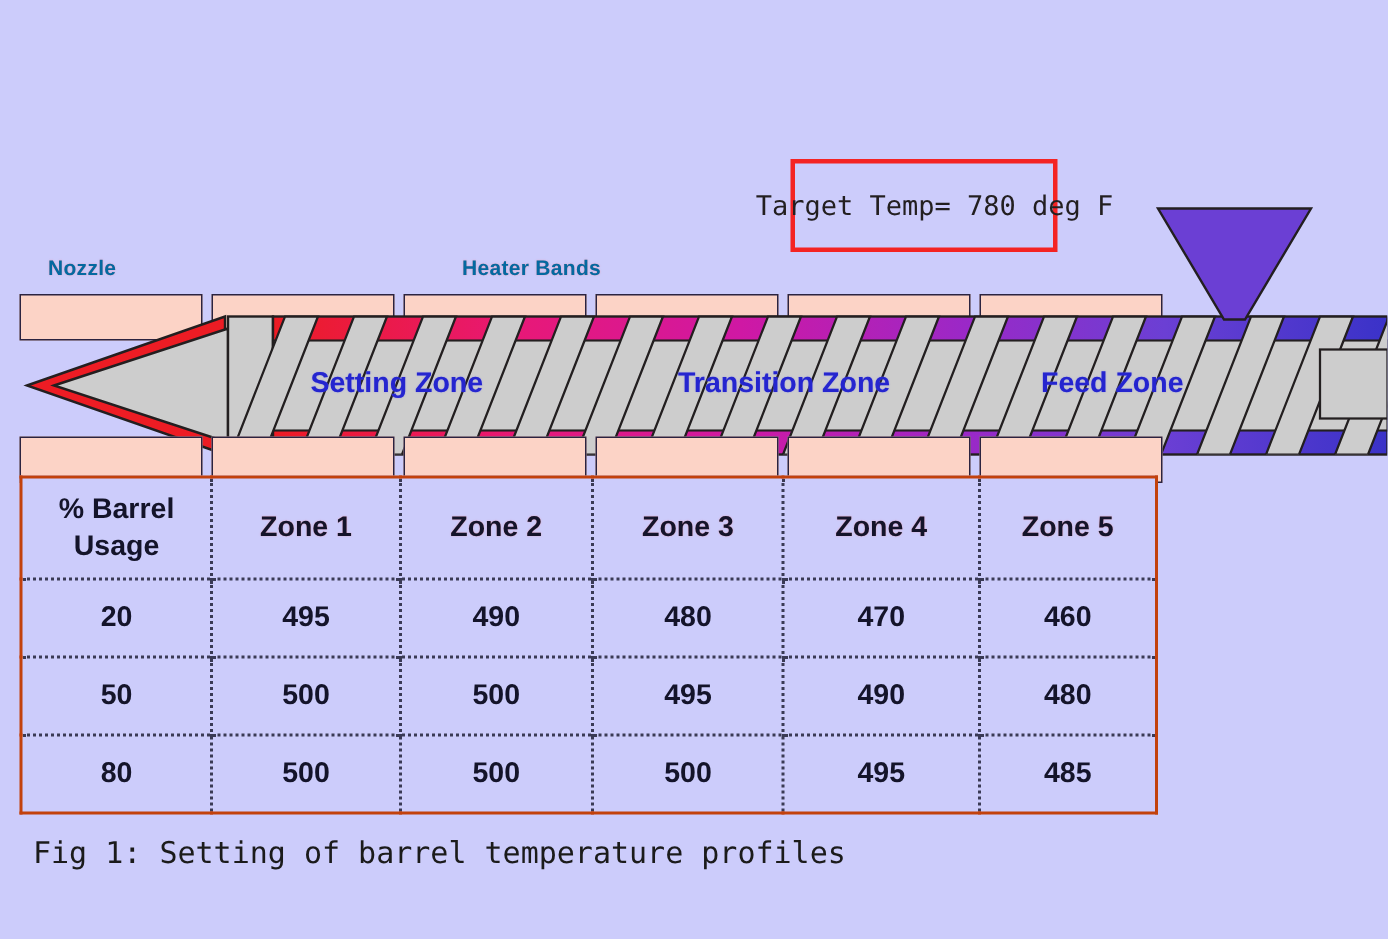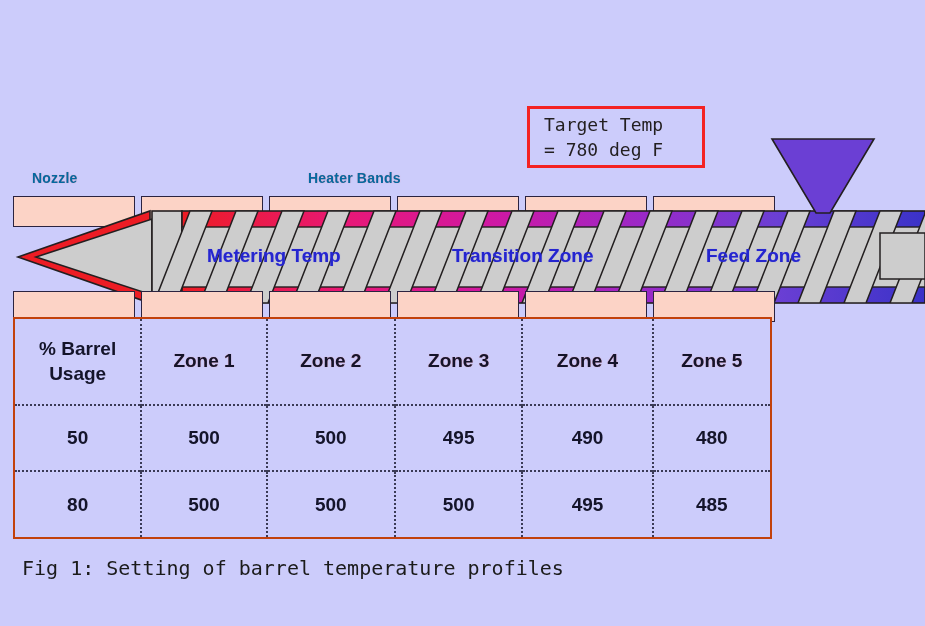--- a/index.html
+++ b/index.html
@@ -24,22 +24,23 @@
   }
   #lbl-nozzle{left:32px;top:170px;}
   #lbl-heater{left:308px;top:170px;}
 
   
   #target-box{
     position:absolute;left:527px;top:106px;width:178px;height:62px;
     border:3px solid #f42323;
     background:#ccccfb;
     box-sizing:border-box;
-    display:flex;flex-direction:column;justify-content:center;
+    display:flex;flex-direction:row;justify-content:center;
     padding-left:14px;
+    align-items:center;
   }
   #target-box div{
     font-family:"DejaVu Sans Mono","Liberation Mono",monospace;
     font-size:18px;color:#231f20;line-height:25px;white-space:nowrap;
   }
 
   
   .band{
     position:absolute;height:31px;
     background:#fcd3c6;
@@ -54,21 +55,21 @@
   .zone-label{
     position:absolute;
     color:#2525cf;
     font-weight:bold;
     font-size:19px;
     white-space:nowrap;
     text-shadow:0 0 1px rgba(110,110,240,.6);
   }
   #zl-met{left:207px;top:245px;}
   #zl-tra{left:452px;top:245px;}
-  #zl-fee{left:694px;top:245px;margin-left:12px;}
+  #zl-fee{left:694px;top:245px;}
 
   
   #temp-table{
     position:absolute;left:13px;top:317px;width:759px;height:222px;
     border:2px solid #c2410c;
     box-sizing:border-box;
     background:#ccccfb;
     border-collapse:collapse;
     table-layout:fixed;
   }
@@ -164,21 +165,21 @@
       <polygon points="926,6 948,6 912,98 890,98"></polygon>
     </g>
 
     <rect x="880" y="28" width="45" height="46" fill="#cdcdcd" stroke="#231f20" stroke-width="1.5"></rect>
   </svg>
 
   <svg style="position:absolute;left:768px;top:136px;width:110px;height:80px;" viewBox="0 0 110 80">
     <polygon points="4,3 106,3 62,77 48,77" fill="#6b3fd4" stroke="#231f20" stroke-width="1.6"></polygon>
   </svg>
 
-  <div class="zone-label" id="zl-met">Metering Temp</div>
+  <div class="zone-label" id="zl-met">Setting Zone</div>
   <div class="zone-label" id="zl-tra">Transition Zone</div>
   <div class="zone-label" id="zl-fee">Feed Zone</div>
 
   <div class="band" style="left:13px;top:291px;width:122px;"></div>
   <div class="band" style="left:141px;top:291px;width:122px;"></div>
   <div class="band" style="left:269px;top:291px;width:122px;"></div>
   <div class="band" style="left:397px;top:291px;width:122px;"></div>
   <div class="band" style="left:525px;top:291px;width:122px;"></div>
   <div class="band" style="left:653px;top:291px;width:122px;"></div>
 
@@ -197,28 +198,36 @@
           <div>% Barrel</div>
           <div>Usage</div>
         </td>
         <td class="hdr-zone vsep">Zone 1</td>
         <td class="hdr-zone vsep">Zone 2</td>
         <td class="hdr-zone vsep">Zone 3</td>
         <td class="hdr-zone vsep">Zone 4</td>
         <td class="hdr-zone vsep">Zone 5</td>
       </tr>
 
-
       <tr class="body">
-        <td class="rowlbl hsep">50</td>
-        <td class="val vsep hsep">500</td>
-        <td class="val vsep hsep">500</td>
+        <td class="rowlbl hsep">20</td>
         <td class="val vsep hsep">495</td>
         <td class="val vsep hsep">490</td>
         <td class="val vsep hsep">480</td>
+        <td class="val vsep hsep">470</td>
+        <td class="val vsep hsep">460</td>
+      </tr>
+
+      <tr class="body">
+        <td class="rowlbl hsep">50</td>
+        <td class="val vsep hsep">500</td>
+        <td class="val vsep hsep">500</td>
+        <td class="val vsep hsep">495</td>
+        <td class="val vsep hsep">490</td>
+        <td class="val vsep hsep">480</td>
       </tr>
 
       <tr class="body">
         <td class="rowlbl hsep">80</td>
         <td class="val vsep hsep">500</td>
         <td class="val vsep hsep">500</td>
         <td class="val vsep hsep">500</td>
         <td class="val vsep hsep">495</td>
         <td class="val vsep hsep">485</td>
       </tr>

